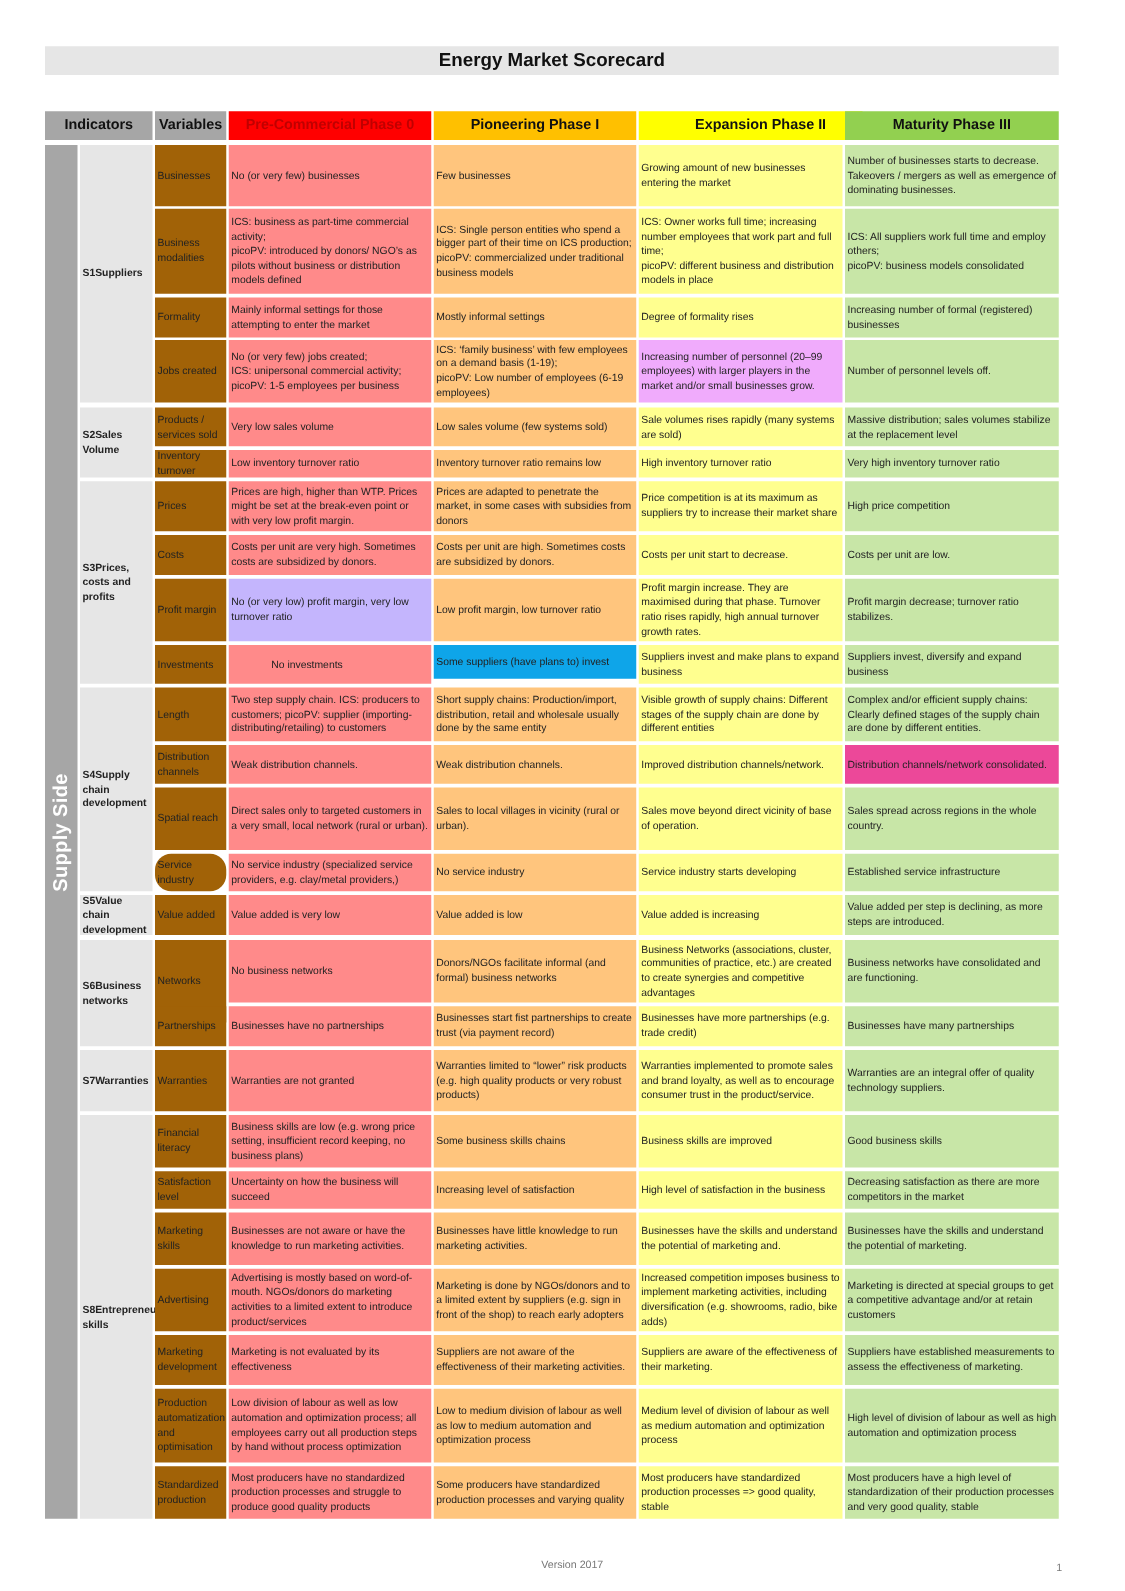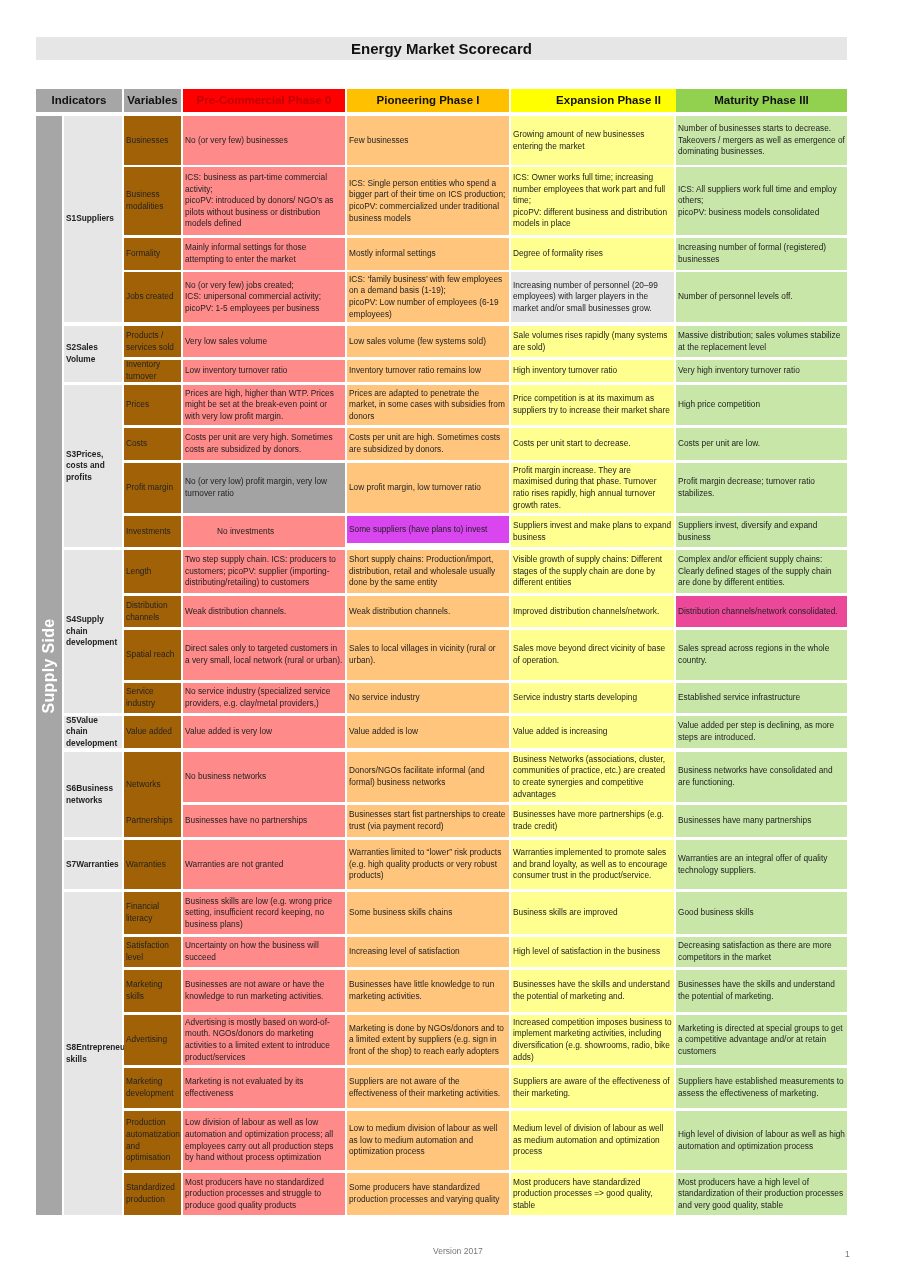--- a/index.html
+++ b/index.html
@@ -129,21 +129,21 @@
     </div>
     <div class="cell p0" style="top: 272px; height: 50px; background: rgb(255, 138, 138);">
       <span style="white-space: pre-line;">No (or very few) jobs created;
 ICS: unipersonal commercial activity;
 picoPV: 1-5 employees per business</span>
     </div>
     <div class="cell p1" style="top: 272px; height: 50px; background: rgb(255, 197, 125);">
       <span style="white-space: pre-line;">ICS: ‘family business’ with few employees on a demand basis (1-19);
 picoPV: Low number of employees (6-19 employees)</span>
     </div>
-    <div class="cell p2" style="top: 272px; height: 50px; background: #e5e5e5;">
+    <div class="cell p2" style="top: 272px; height: 50px; background: #f0abfc;">
       <span style="white-space: pre-line;">Increasing number of personnel (20–99 employees) with larger players in the market and/or small businesses grow.</span>
     </div>
     <div class="cell p3" style="top: 272px; height: 50px; background: rgb(200, 230, 167);">
       <span style="white-space: pre-line;">Number of personnel levels off.</span>
     </div>
     <div class="cell var" style="top: 326px; height: 31px;">
       <span>Products / services sold</span>
     </div>
     <div class="cell p0" style="top: 326px; height: 31px; background: rgb(255, 138, 138);">
       <span style="white-space: pre-line;">Very low sales volume</span>
@@ -198,39 +198,39 @@
     </div>
     <div class="cell p2" style="top: 428px; height: 32px; background: rgb(255, 255, 143);">
       <span style="white-space: pre-line;">Costs per unit start to decrease.</span>
     </div>
     <div class="cell p3" style="top: 428px; height: 32px; background: rgb(200, 230, 167);">
       <span style="white-space: pre-line;">Costs per unit are low.</span>
     </div>
     <div class="cell var" style="top: 463px; height: 50px;">
       <span>Profit margin</span>
     </div>
-    <div class="cell p0" style="top: 463px; height: 50px; background: #a3a3a3;">
+    <div class="cell p0" style="top: 463px; height: 50px; background: #c4b5fd;">
       <span style="white-space: pre-line;">No (or very low) profit margin, very low turnover ratio</span>
     </div>
     <div class="cell p1" style="top: 463px; height: 50px; background: rgb(255, 197, 125);">
       <span style="white-space: pre-line;">Low profit margin, low turnover ratio</span>
     </div>
     <div class="cell p2" style="top: 463px; height: 50px; background: rgb(255, 255, 143);">
       <span style="white-space: pre-line;">Profit margin increase. They are maximised during that phase. Turnover ratio rises rapidly, high annual turnover growth rates.</span>
     </div>
     <div class="cell p3" style="top: 463px; height: 50px; background: rgb(200, 230, 167);">
       <span style="white-space: pre-line;">Profit margin decrease; turnover ratio stabilizes.</span>
     </div>
     <div class="cell var" style="top: 516px; height: 31px;">
       <span>Investments</span>
     </div>
     <div class="cell p0" style="top: 516px; height: 31px; background: rgb(255, 138, 138);">
       <span style="white-space: pre-line; padding-left: 32px;">No investments</span>
     </div>
-    <div class="cell p1" style="top: 516px; height: 27px; background: #d946ef;">
+    <div class="cell p1" style="top: 516px; height: 27px; background: #0ea5e9;">
       <span style="white-space: pre-line;">Some suppliers (have plans to) invest</span>
     </div>
     <div class="cell p2" style="top: 516px; height: 31px; background: rgb(255, 255, 143);">
       <span style="white-space: pre-line;">Suppliers invest and make plans to expand business</span>
     </div>
     <div class="cell p3" style="top: 516px; height: 31px; background: rgb(200, 230, 167);">
       <span style="white-space: pre-line;">Suppliers invest, diversify and expand business</span>
     </div>
     <div class="cell var" style="top: 550px; height: 43px;">
       <span>Length</span>
@@ -270,21 +270,21 @@
     </div>
     <div class="cell p1" style="top: 630px; height: 50px; background: rgb(255, 197, 125);">
       <span style="white-space: pre-line;">Sales to local villages in vicinity (rural or urban).</span>
     </div>
     <div class="cell p2" style="top: 630px; height: 50px; background: rgb(255, 255, 143);">
       <span style="white-space: pre-line;">Sales move beyond direct vicinity of base of operation.</span>
     </div>
     <div class="cell p3" style="top: 630px; height: 50px; background: rgb(200, 230, 167);">
       <span style="white-space: pre-line;">Sales spread across regions in the whole country.</span>
     </div>
-    <div class="cell var" style="top: 683px; height: 30px;">
+    <div class="cell var" style="top: 683px; height: 30px; border-radius: 13px;">
       <span>Service industry</span>
     </div>
     <div class="cell p0" style="top: 683px; height: 30px; background: rgb(255, 138, 138);">
       <span style="white-space: pre-line;">No service industry (specialized service providers, e.g. clay/metal providers,)</span>
     </div>
     <div class="cell p1" style="top: 683px; height: 30px; background: rgb(255, 197, 125);">
       <span style="white-space: pre-line;">No service industry</span>
     </div>
     <div class="cell p2" style="top: 683px; height: 30px; background: rgb(255, 255, 143);">
       <span style="white-space: pre-line;">Service industry starts developing</span>

